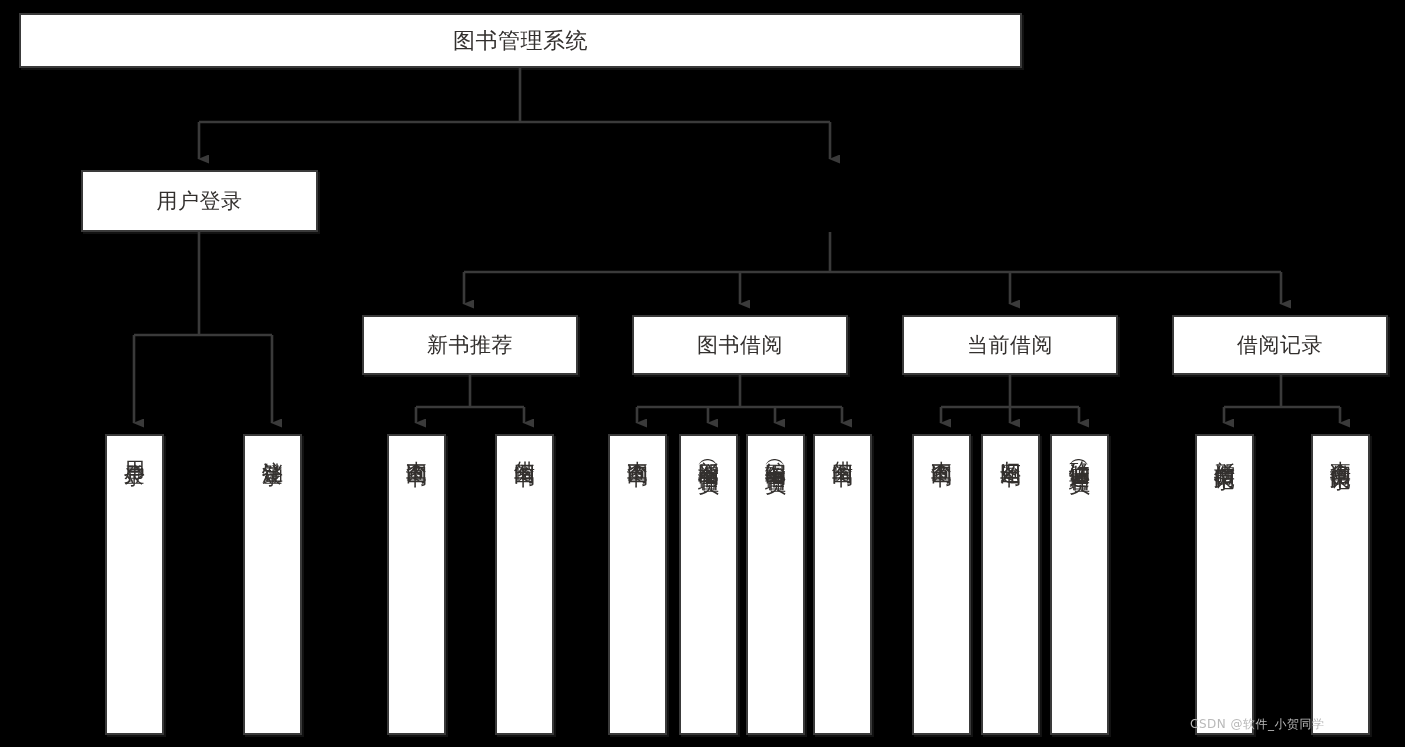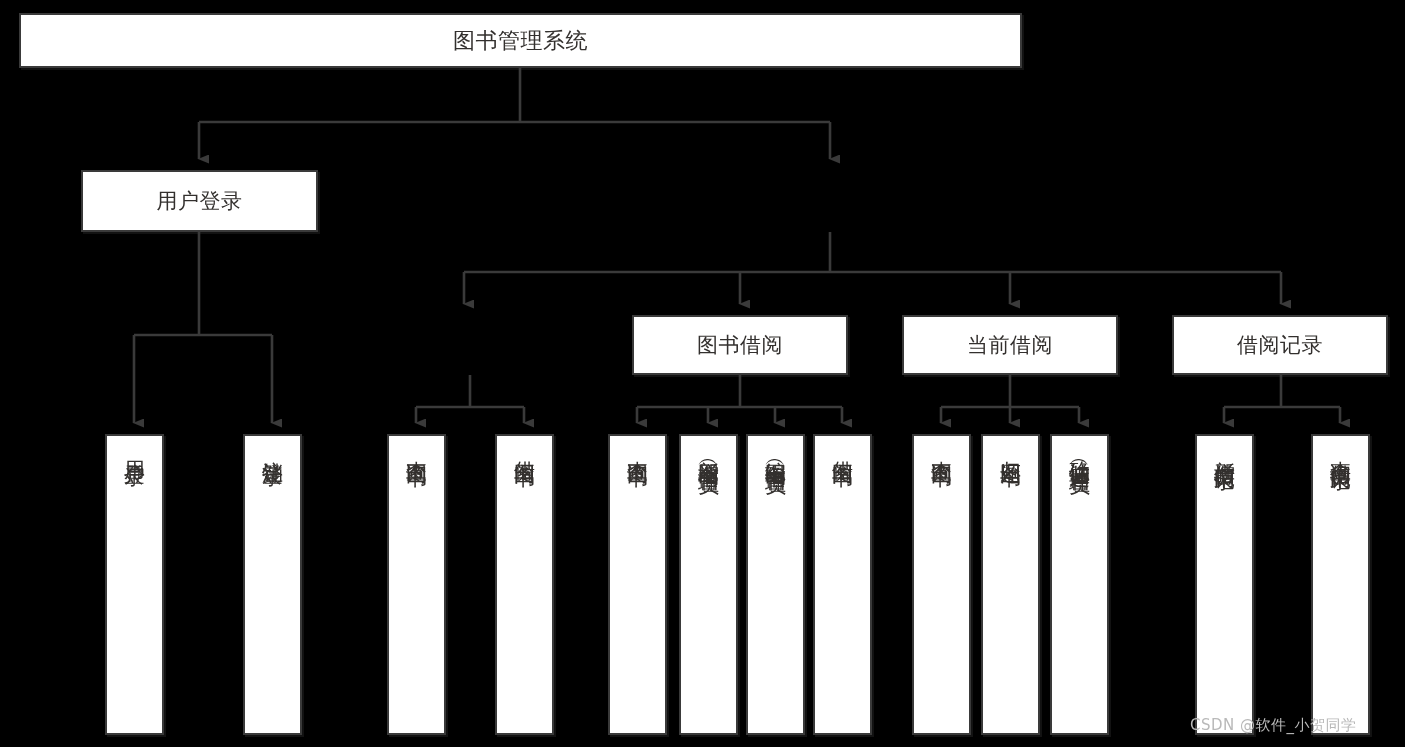--- a/index.html
+++ b/index.html
@@ -61,21 +61,21 @@
     writing-mode: vertical-rl;
     text-orientation: upright;
     font-size: 21px;
     line-height: 1.05;
     letter-spacing: 2px;
     height: auto;
     max-height: 100%;
   }
   .watermark {
     position: absolute;
-    font-size: 15px;
+    font-size: 12px;
     color: #b9b9b9;
     letter-spacing: 0.5px;
     white-space: nowrap;
     font-family: "DejaVu Sans", "Liberation Sans", sans-serif;
     text-align: center;
   }
 </style>
 </head>
 <body>
 
@@ -135,20 +135,23 @@
 
   <div class="node horiz root" style="left:19px; top:13px; width:1003px; height:55px;">
     <span class="node-label">图书管理系统</span>
   </div>
 
   <div class="node horiz" style="left:81px; top:170px; width:237px; height:62px;">
     <span class="node-label">用户登录</span>
   </div>
 
 
+  <div class="node horiz" style="left:362px; top:315px; width:216px; height:60px;">
+    <span class="node-label">新书推荐</span>
+  </div>
 
   <div class="node horiz" style="left:902px; top:315px; width:216px; height:60px;">
     <span class="node-label">当前借阅</span>
   </div>
 
   <div class="node horiz" style="left:632px; top:315px; width:216px; height:60px;">
     <span class="node-label">图书借阅</span>
   </div>
 
   <div class="node horiz" style="left:1172px; top:315px; width:216px; height:60px;">

